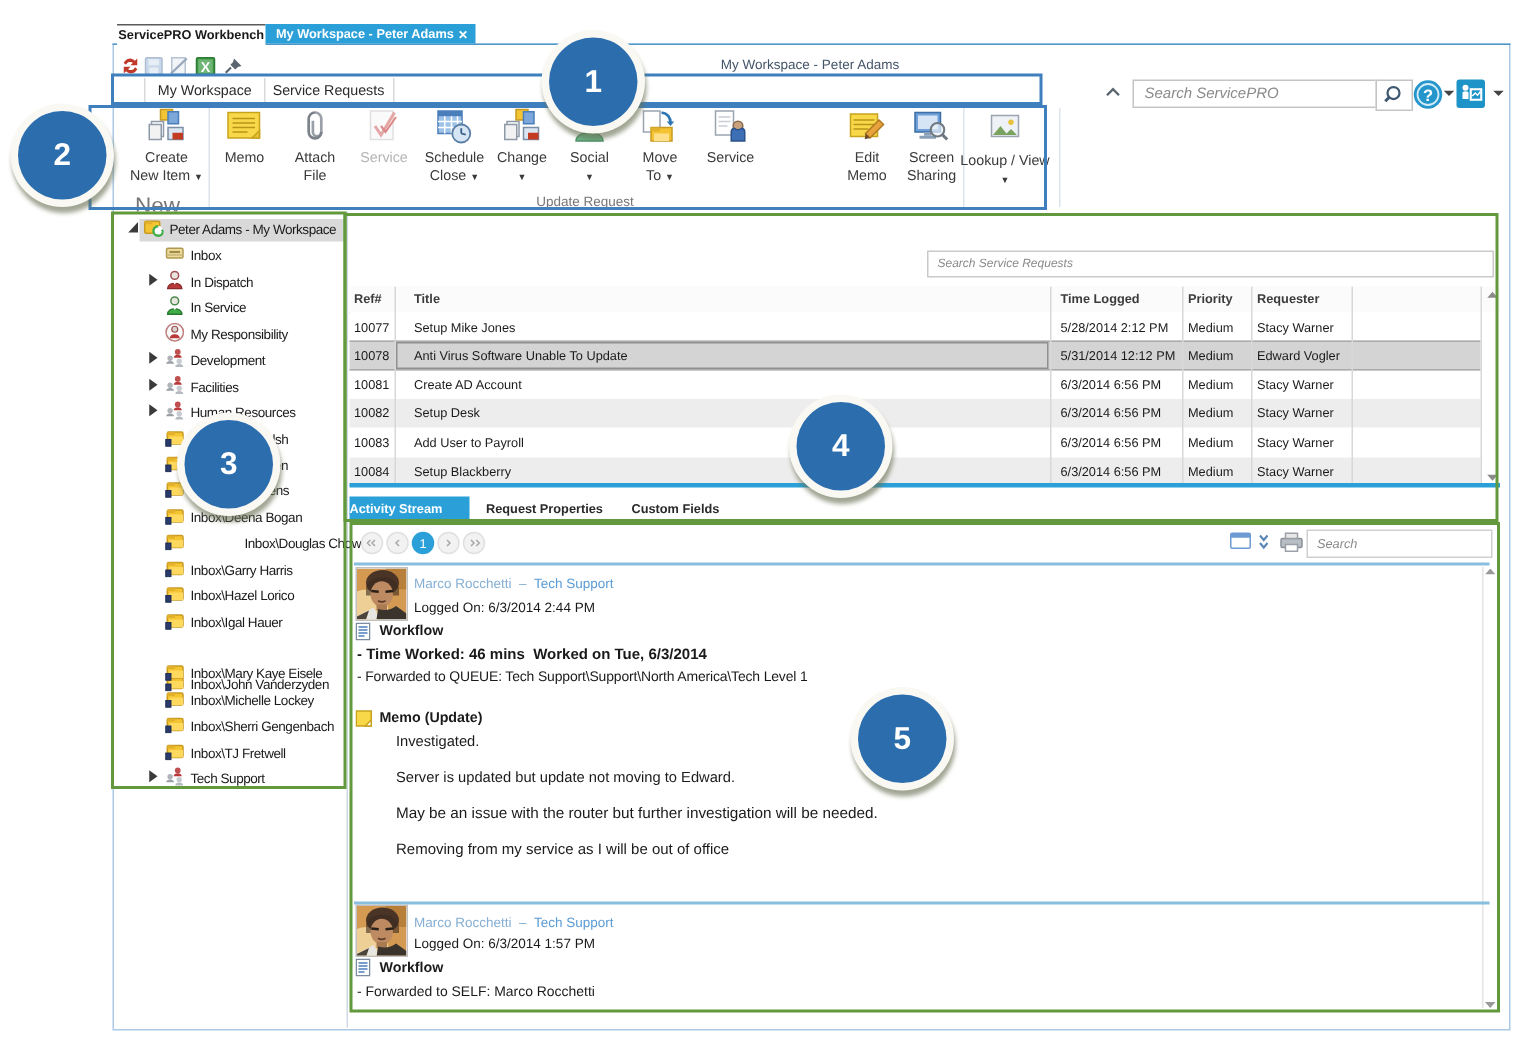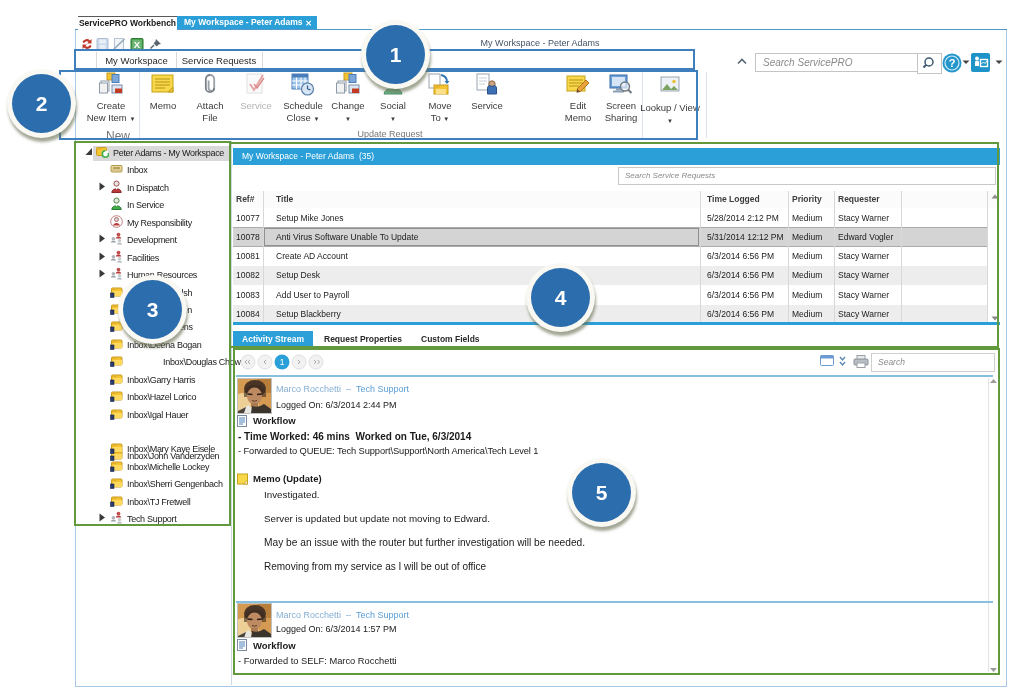--- a/index.html
+++ b/index.html
@@ -103,21 +103,21 @@
 <div class="abs" style="left:995px;top:60px;">
   <svg width="8" height="5" viewBox="0 0 8 5">
         <path d="M0.5 0.5 L4 4 L7.5 0.5" fill="#444"></path>
       </svg>
 </div>
 
 <div class="abs" style="left:76px;top:70px;width:630px;height:70px;background:#fff;"></div>
 <div class="sep" style="left:139px;top:72px;height:66px;"></div>
 <div class="sep" style="left:642px;top:72px;height:66px;"></div>
 <div class="sep" style="left:706px;top:72px;height:66px;"></div>
-<div class="abs" style="left:90px;top:129px;width:40px;text-align:right;color:#767676;font-size:12px;">New</div>
+<div class="abs" style="left:90px;top:129px;width:40px;text-align:left;color:#767676;font-size:15px;">New</div>
 <div class="abs" style="left:340px;top:129px;width:100px;text-align:center;color:#767676;font-size:9px;">Update Request</div>
 
 <div class="ritem" style="left:84px;width:54px;">
   <svg width="26" height="26" viewBox="0 0 26 26" style="margin:0 auto;">
     <rect x="9" y="1" width="8" height="7" fill="#f5c433" stroke="#c79a22"></rect>
     <rect x="14" y="2.5" width="7" height="8" fill="#7da7d8" stroke="#4a7ebb"></rect>
     <rect x="3" y="9" width="8" height="10" fill="#fff" stroke="#8e9aa8"></rect>
     <rect x="1.5" y="11" width="8" height="10" fill="#f2f2f2" stroke="#8e9aa8"></rect>
     <rect x="14" y="13" width="10" height="8" fill="#dce6f2" stroke="#7b8ea6"></rect>
     <rect x="17" y="16.5" width="7" height="4.5" fill="#c23b22"></rect>
@@ -388,21 +388,20 @@
 <div class="treerow" style="left:110px;top:494px;"><svg width="13" height="13" viewBox="0 0 13 13" style="display:inline-block;vertical-align:-2px;">
         <use href="#i-fu"></use>
       </svg><span style="margin-left:4px;">Inbox\TJ Fretwell</span></div>
 <div class="treerow" style="left:97px;top:511px;"><svg width="10" height="11" viewBox="0 0 10 11" style="display:inline-block;vertical-align:-1px;">
         <use href="#tri-c"></use>
       </svg></div>
 <div class="treerow" style="left:110px;top:511px;"><svg width="13" height="13" viewBox="0 0 13 13" style="display:inline-block;vertical-align:-2px;">
         <use href="#i-org"></use>
       </svg><span style="margin-left:4px;">Tech Support</span></div>
 
-<div class="abs blue nw" style="left:233px;top:148px;width:767px;height:17px;color:#fff;line-height:17px;font-size:8.5px;"><span style="margin-left:9px;">My Workspace - Peter Adams&nbsp;&nbsp;(35)</span></div>
 <div class="abs" style="left:618px;top:167px;width:376px;height:16px;border:1px solid #c9c9c9;background:#fff;">
   <span style="font-style:italic;color:#8a8a8a;margin-left:6px;line-height:16px;display:inline-block;font-size:8px;">Search Service Requests</span>
 </div>
 
 <div class="abs" style="left:233px;top:191px;width:767px;height:17px;background:#fbfbfb;border-bottom:1px solid #88b7d8;">
   <div class="hdrcell" style="left:3px;">Ref#</div>
   <div class="hdrcell" style="left:43px;">Title</div>
   <div class="hdrcell" style="left:474px;">Time Logged</div>
   <div class="hdrcell" style="left:559px;">Priority</div>
   <div class="hdrcell" style="left:605px;">Requester</div>
@@ -458,21 +457,21 @@
       </svg>
     </div>
 <div class="abs" style="left:991px;top:316px;">
       <svg width="8" height="5" viewBox="0 0 8 5">
         <path d="M0.5 0.5 L7.5 0.5 L4 4.5 Z" fill="#8a8a8a"></path>
       </svg>
     </div>
 
 <div class="abs blue" style="left:233px;top:322px;width:767px;height:3px;"></div>
 
-<div class="abs blue bold nw" style="left:233px;top:331px;width:80px;height:16px;color:#fff;text-align:center;line-height:16px;font-size:8.5px;">Activity Stream</div>
+<div class="abs blue bold nw" style="left:233px;top:331px;width:80px;height:16px;color:#fff;text-align:left;line-height:16px;font-size:8.5px;">Activity Stream</div>
 <div class="abs bold nw" style="left:324px;top:331px;width:110px;height:16px;line-height:16px;color:#2a2a2a;font-size:8.5px;">Request Properties</div>
 <div class="abs bold nw" style="left:421px;top:331px;width:90px;height:16px;line-height:16px;color:#2a2a2a;font-size:8.5px;">Custom Fields</div>
 
 <div class="abs" style="left:240px;top:354px;">
   <svg width="92" height="16" viewBox="0 0 92 16">
     <g fill="#f2f2f2" stroke="#e0e0e0">
       <circle cx="8" cy="8" r="7"></circle>
           <circle cx="25" cy="8" r="7"></circle>
           <circle cx="59" cy="8" r="7"></circle>
           <circle cx="76" cy="8" r="7"></circle>

